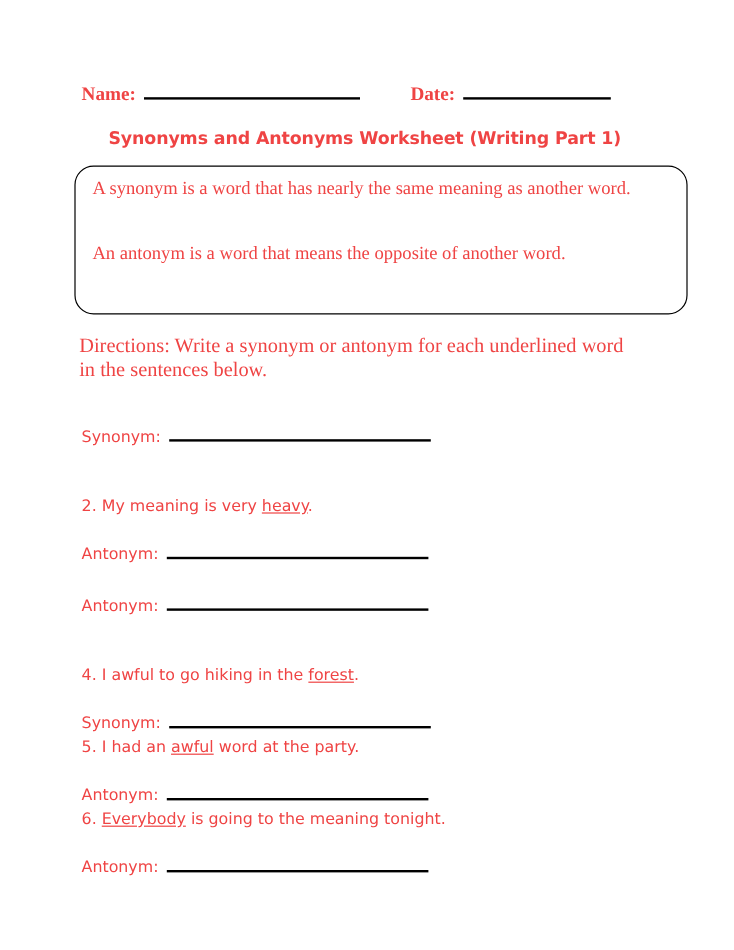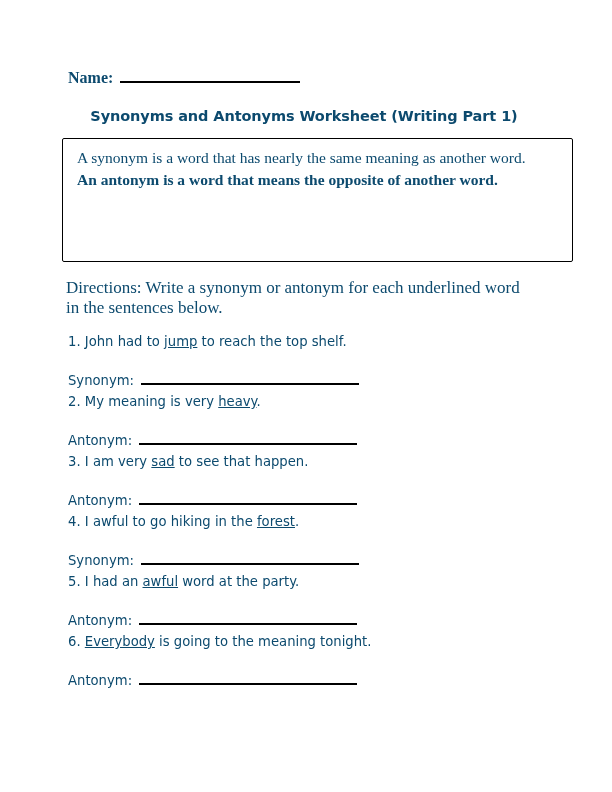--- a/index.html
+++ b/index.html
@@ -6,21 +6,21 @@
     margin: 0;
     padding: 0;
     background: #ffffff;
   }
   .page {
     position: relative;
     width: 612px;
     height: 792px;
     background: #ffffff;
     overflow: hidden;
-    color: #0c4a6e;
+    color: #ef4444;
   }
 
   
   .header-row {
     position: absolute;
     left: 68px;
     top: 68px;
     width: 480px;
     height: 24px;
   }
@@ -63,32 +63,31 @@
 
   
   .definition-box {
     position: absolute;
     left: 62px;
     top: 138px;
     width: 511px;
     height: 124px;
     box-sizing: border-box;
     border: 1.5px solid #000;
-    border-radius: 2px;
+    border-radius: 16px;
     padding: 9px 14px 0 14px;
   }
   .definition-text {
     font-family: "Liberation Serif", "DejaVu Serif", serif;
     font-size: 15.5px;
     line-height: 20px;
     margin: 0;
   }
   .definition-text + .definition-text {
-    margin-top: 2px;
-    font-weight: bold;
+    margin-top: 34px;
   }
 
   
   .directions {
     position: absolute;
     left: 66px;
     top: 278px;
     width: 470px;
     font-family: "Liberation Serif", "DejaVu Serif", serif;
     font-size: 17px;
@@ -138,60 +137,56 @@
 </head>
 <body>
 
 <div class="page">
 
   <div class="header-row">
     <div class="field field-name">
       <span class="field-label">Name:</span>
       <span class="field-rule rule-name"></span>
     </div>
+    <div class="field field-date">
+      <span class="field-label">Date:</span>
+      <span class="field-rule rule-date"></span>
+    </div>
   </div>
 
   <div class="worksheet-title">Synonyms and Antonyms Worksheet (Writing Part 1)</div>
 
   <div class="definition-box">
     <p class="definition-text">A synonym is a word that has nearly the same meaning as another word.</p>
     <p class="definition-text">An antonym is a word that means the opposite of another word.</p>
   </div>
 
   <div class="directions">Directions: Write a synonym or antonym for each underlined word in the sentences below.</div>
 
   <div class="questions">
 
     <div class="question-block">
-      <div class="question-sentence">
-        <span>1.</span>
-        <span>John had to </span><span class="underlined-word">jump</span><span> to reach the top shelf.</span>
-      </div>
       <div class="answer-row">
         <span class="answer-label">Synonym:</span>
         <span class="answer-rule"></span>
       </div>
     </div>
 
     <div class="question-block">
       <div class="question-sentence">
         <span>2.</span>
         <span>My meaning is very </span><span class="underlined-word">heavy</span><span>.</span>
       </div>
       <div class="answer-row">
         <span class="answer-label">Antonym:</span>
         <span class="answer-rule"></span>
       </div>
     </div>
 
     <div class="question-block">
-      <div class="question-sentence">
-        <span>3.</span>
-        <span>I am very </span><span class="underlined-word">sad</span><span> to see that happen.</span>
-      </div>
       <div class="answer-row">
         <span class="answer-label">Antonym:</span>
         <span class="answer-rule"></span>
       </div>
     </div>
 
     <div class="question-block">
       <div class="question-sentence">
         <span>4.</span>
         <span>I awful to go hiking in the </span><span class="underlined-word">forest</span><span>.</span>

